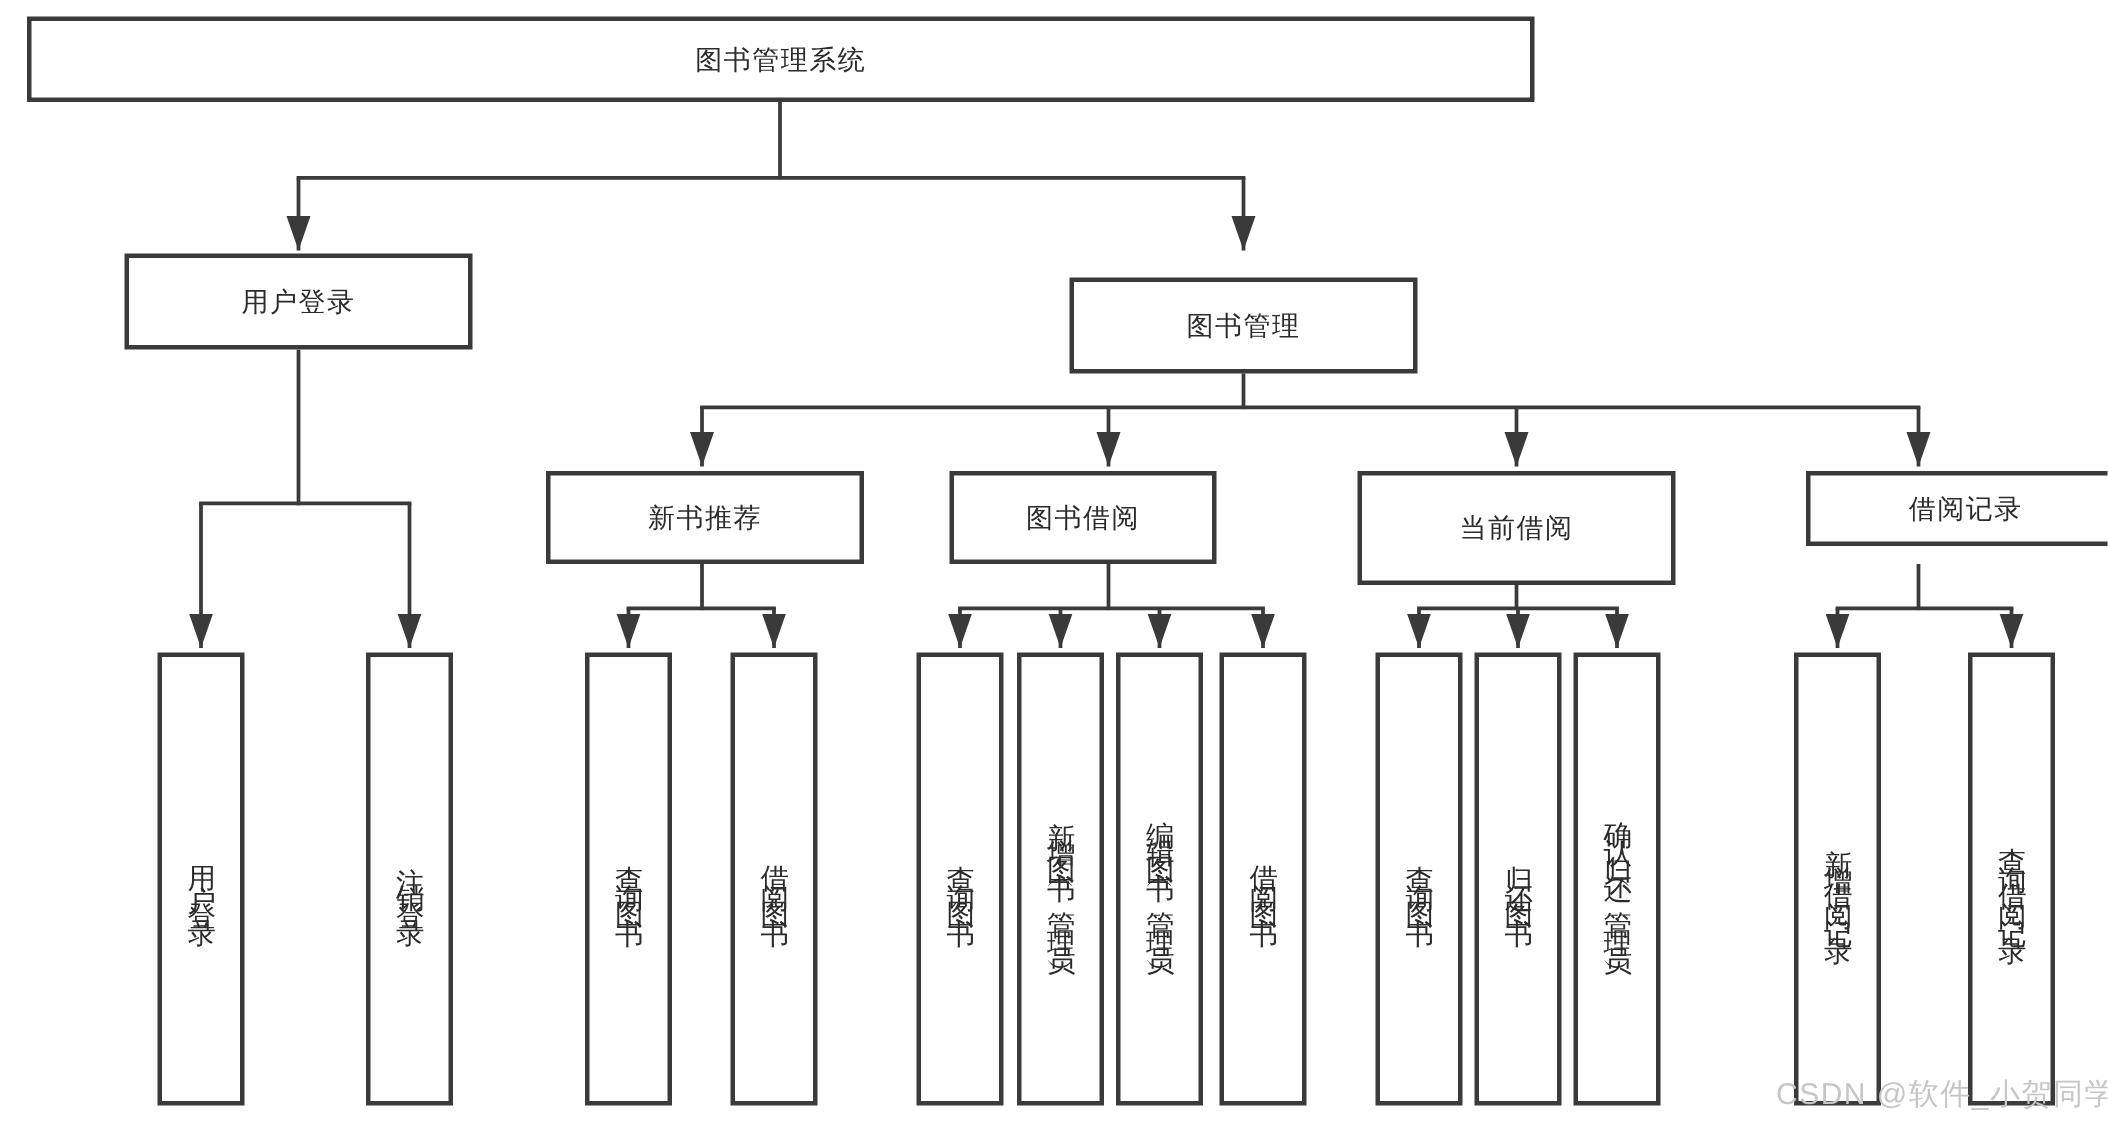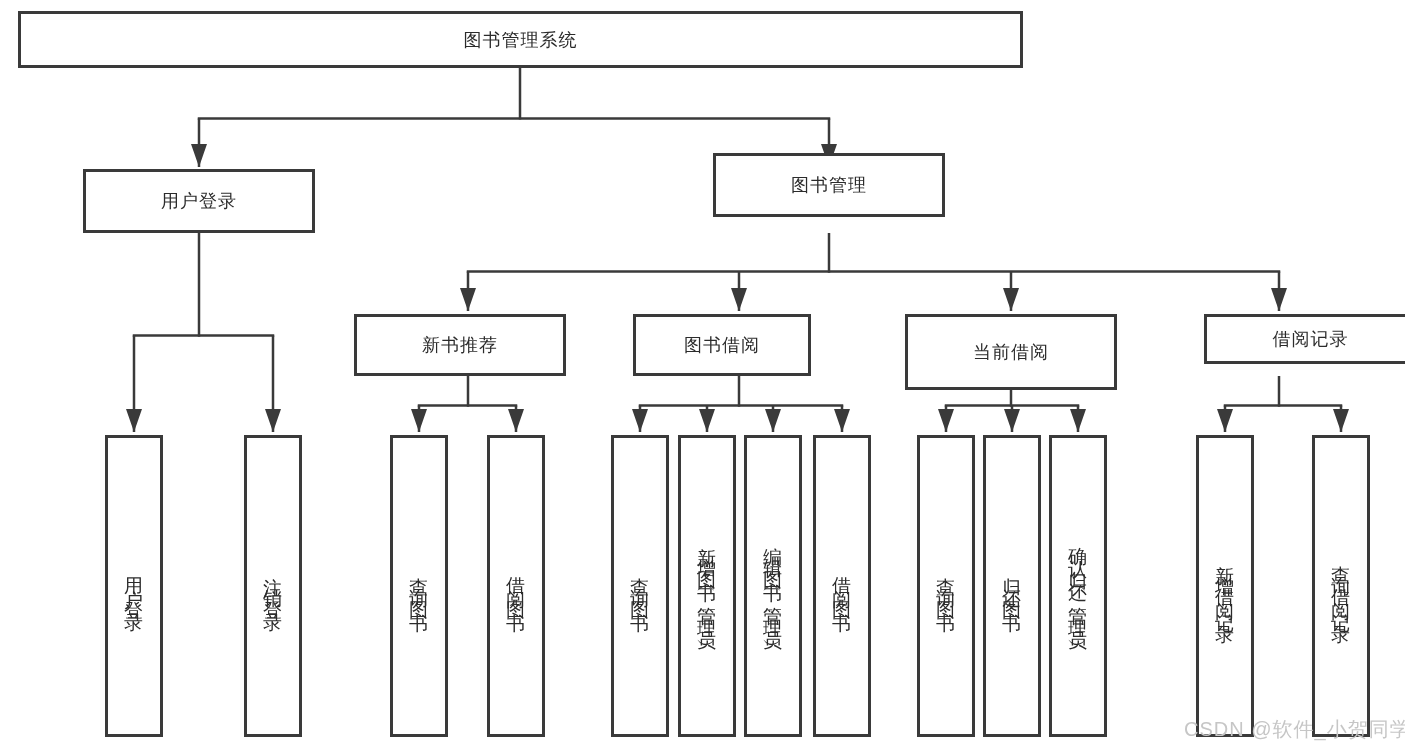--- a/index.html
+++ b/index.html
@@ -98,23 +98,23 @@
       <line x1="1012" y1="405.5" x2="1012" y2="432" marker-end="url(#ah)"></line>
       <line x1="1078" y1="405.5" x2="1078" y2="432" marker-end="url(#ah)"></line>
       <line x1="1225" y1="405.5" x2="1225" y2="432" marker-end="url(#ah)"></line>
       <line x1="1341" y1="405.5" x2="1341" y2="432" marker-end="url(#ah)"></line>
     </g>
   </svg>
 
   <div class="hbox" style="left:18px;top:11px;width:1005px;height:57px;">图书管理系统</div>
 
   <div class="hbox" style="left:83px;top:169px;width:232px;height:64px;">用户登录</div>
-  <div class="hbox" style="left:713px;top:153px;width:232px;height:64px;">图书管理</div>
+  <div class="hbox" style="left:713px;top:185px;width:232px;height:64px;">图书管理</div>
 
-  <div class="hbox" style="left:354px;top:314px;width:212px;height:62px;">新书推荐</div>
+  <div class="hbox" style="left:364px;top:314px;width:212px;height:62px;">新书推荐</div>
   <div class="hbox" style="left:633px;top:314px;width:178px;height:62px;">图书借阅</div>
   <div class="hbox" style="left:905px;top:314px;width:212px;height:76px;">当前借阅</div>
   <div class="hbox" style="left:1173px;top:314px;width:213px;height:50px;margin-left:31px;">借阅记录</div>
 
   <div class="vbox" style="left:105px;">
     <span class="vtext">用户登录</span>
   </div>
   <div class="vbox" style="left:244px;">
     <span class="vtext">注销登录</span>
   </div>

